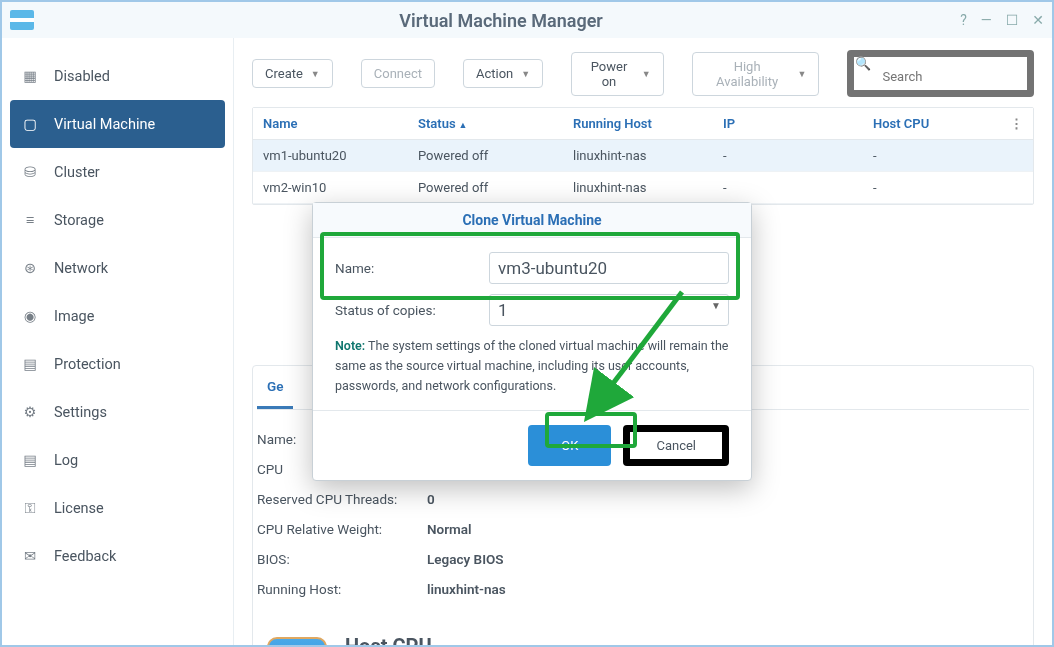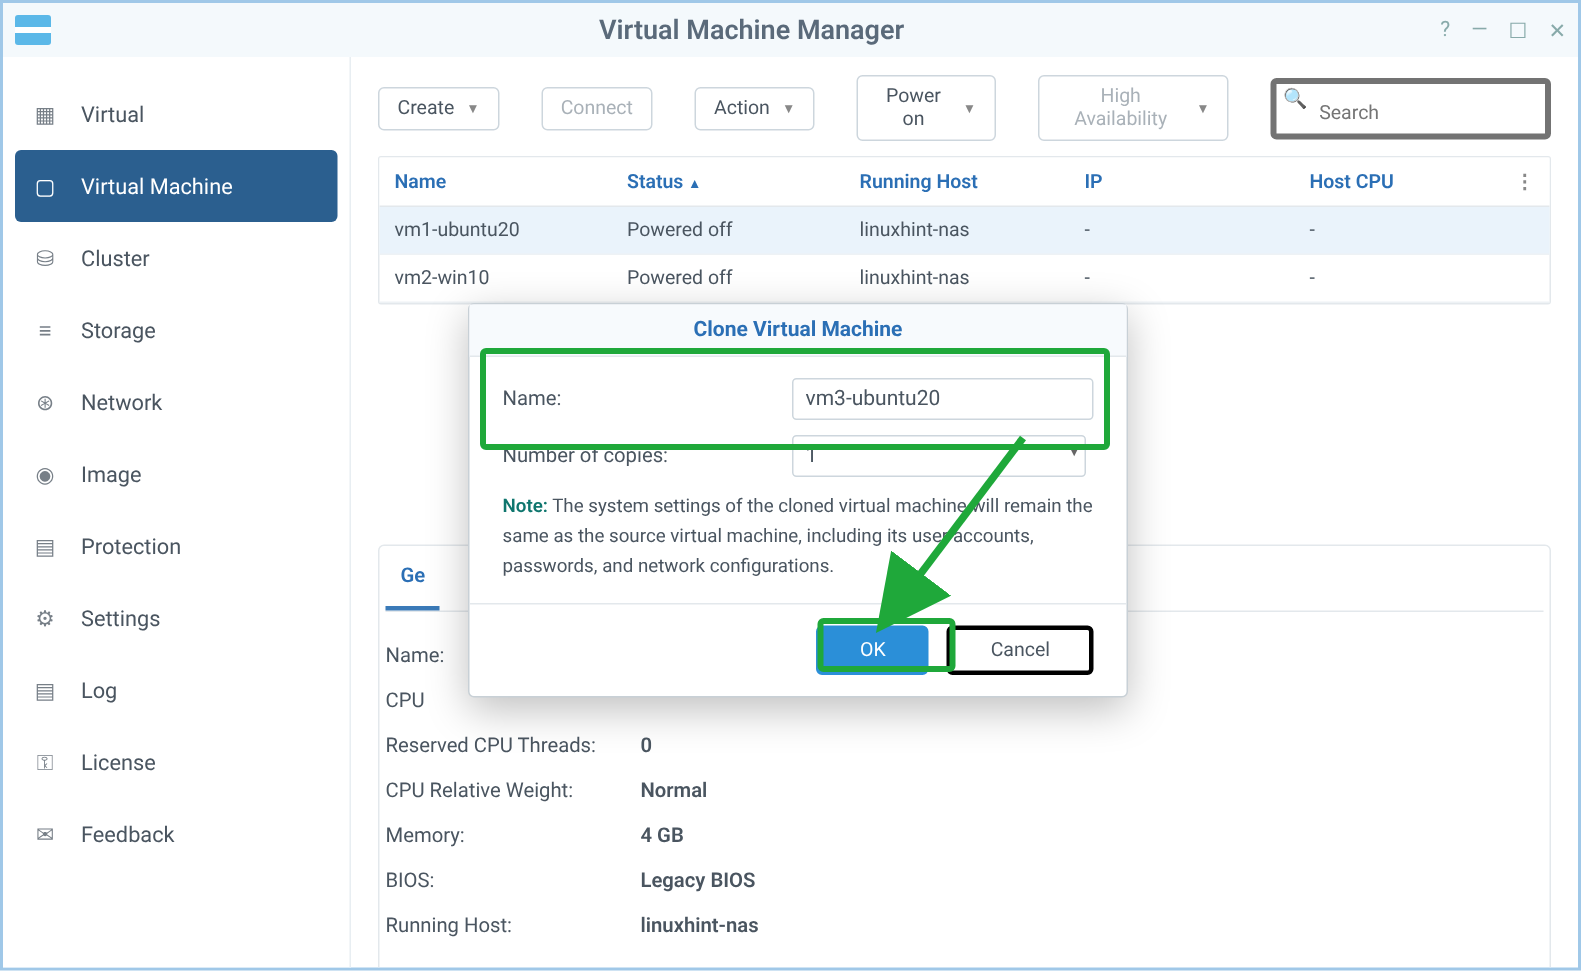--- a/index.html
+++ b/index.html
@@ -21,21 +21,21 @@
 .sb-icon { width: 20px; height: 18px; display: flex; align-items: center; justify-content: center; opacity: .75; }
 .sidebar-item.active .sb-icon { opacity: 1; filter: brightness(5); }
 
 
 .content { flex: 1; padding: 12px 18px; position: relative; overflow: hidden; }
 .toolbar { display: flex; gap: 28px; align-items: center; margin-bottom: 10px; }
 .btn { border: 1px solid #cdd6dd; background: #fff; border-radius: 4px; padding: 6px 12px; font-size: 13px; color: #4a5560; cursor: pointer; display: flex; align-items: center; gap: 6px; }
 .btn.disabled { color: #a9b1b8; cursor: default; }
 .caret { font-size: 9px; color: #888; margin-left: 2px; }
 .search-wrap { margin-left: auto; width: 200px; position: relative; }
-.search-input { width: 100%; border: 4px solid #737373; border-radius: 4px; padding: 12px 8px 6px 28px; font-size: 13px; }
+.search-input { width: 100%; border: 7px solid #737373; border-radius: 4px; padding: 12px 8px 6px 28px; font-size: 13px; }
 .search-ico { position: absolute; left: 8px; top: 6px; color: #888; font-size: 13px; }
 
 
 .table { border: 1px solid #e3e8ec; border-radius: 2px; }
 .thead, .trow { display: flex; align-items: center; font-size: 13px; }
 .thead { background: #fff; color: #2b6fb5; font-weight: 600; border-bottom: 1px solid #e3e8ec; }
 .th, .td { padding: 8px 10px; }
 .c-name { width: 155px; } .c-status { width: 155px; } .c-host { width: 150px; } .c-ip { width: 150px; } .c-cpu { flex: 1; }
 .trow { color: #4a5560; border-bottom: 1px solid #eef2f5; }
 .trow.selected { background: #eaf3fb; }
@@ -59,26 +59,26 @@
 .stat-label { font-size: 20px; font-weight: 700; color: #4a5560; }
 .stat-val { font-size: 19px; font-weight: 700; color: #2b9a4a; }
 .stat-val .unit { font-size: 12px; color: #888; font-weight: 600; }
 .stat-sep { color: #888; font-weight: 400; }
 .stat-bar { height: 7px; background: #e4e8ec; border-radius: 4px; margin-top: 6px; width: 180px; }
 .modal { position: absolute; left: 310px; top: 200px; width: 440px; background: #fff; border: 1px solid #c8d0d6; border-radius: 4px; box-shadow: 0 8px 28px rgba(0,0,0,.25); z-index: 10; }
 .modal-title { text-align: center; font-size: 14px; font-weight: 700; color: #2b6fb5; padding: 9px; background: #f7fafd; border-bottom: 1px solid #e3e8ec; }
 .modal-body { padding: 14px 22px; }
 .form-row { display: flex; align-items: center; margin-bottom: 10px; }
 .form-label { width: 170px; font-size: 13.5px; color: #4a5560; }
-.form-input { flex: 1; border: 1px solid #cdd6dd; border-radius: 3px; padding: 5px 8px; font-size: 14px; color: #4a5560; margin-left: 23px; }
+.form-input { flex: 1; border: 1px solid #cdd6dd; border-radius: 3px; padding: 5px 8px; font-size: 17px; color: #4a5560; }
 .form-select-wrap { flex: 1; position: relative; }
 .note { font-size: 12.5px; color: #4a5560; line-height: 1.6; margin-top: 4px; }
 .note-label { color: #0f766e; font-weight: 600; }
 .modal-footer { display: flex; justify-content: flex-end; gap: 12px; padding: 14px 22px; border-top: 1px solid #e3e8ec; }
-.mbtn { border: 3px solid #000000; background: #fff; border-radius: 4px; padding: 6px 26px; font-size: 13px; cursor: pointer; color: #4a5560; }
+.mbtn { border: 7px solid #000000; background: #fff; border-radius: 4px; padding: 6px 26px; font-size: 13px; cursor: pointer; color: #4a5560; }
 .mbtn.primary { background: #2b8fd8; color: #fff; border-color: #2b8fd8; }
 
 
 .hl { position: absolute; border: 4px solid #1fa83a; border-radius: 4px; pointer-events: none; z-index: 20; }
 .hl1 { left: 318px; top: 230px; width: 420px; height: 68px; }
 .hl2 { left: 543px; top: 410px; width: 92px; height: 36px; }
 
 svg.arrow { position: absolute; z-index: 19; pointer-events: none; }
 </style>
 </head>
@@ -93,21 +93,21 @@
     <span class="win-btn">☐</span>
     <span class="win-btn">✕</span>
   </div>
 </div>
 
 <div class="main">
 
   <div class="sidebar">
     <div class="sidebar-item">
       <span class="sb-icon">▦</span>
-      <span>Virtual</span>
+      <span>Disabled</span>
     </div>
     <div class="sidebar-item active">
       <span class="sb-icon">▢</span>
       <span>Virtual Machine</span>
     </div>
     <div class="sidebar-item">
       <span class="sb-icon">⛁</span>
       <span>Cluster</span>
     </div>
     <div class="sidebar-item">
@@ -210,24 +210,20 @@
           </div>
         <div class="prop">
             <span class="prop-k">Reserved CPU Threads:</span>
             <span class="prop-v">0</span>
           </div>
         <div class="prop">
             <span class="prop-k">CPU Relative Weight:</span>
             <span class="prop-v">Normal</span>
           </div>
         <div class="prop">
-            <span class="prop-k">Memory:</span>
-            <span class="prop-v">4 GB</span>
-          </div>
-        <div class="prop">
             <span class="prop-k">BIOS:</span>
             <span class="prop-v">Legacy BIOS</span>
           </div>
         <div class="prop">
             <span class="prop-k">Running Host:</span>
             <span class="prop-v">linuxhint-nas</span>
           </div>
       </div>
 
       <div class="detail-right">
@@ -246,21 +242,21 @@
 </div>
 
 <div class="modal">
   <div class="modal-title">Clone Virtual Machine</div>
   <div class="modal-body">
     <div class="form-row">
       <div class="form-label">Name:</div>
       <input class="form-input" value="vm3-ubuntu20" style="">
     </div>
     <div class="form-row">
-      <div class="form-label">Number of copies:</div>
+      <div class="form-label">Status of copies:</div>
       <div class="form-select-wrap">
         <input class="form-input" value="1" style="">
         <span style="position:absolute;right:8px;top:6px;font-size:10px;color:#666">▼</span>
       </div>
     </div>
     <div class="note">
       <span class="note-label">Note:</span>
       <span>The system settings of the cloned virtual machine will remain the same as the source virtual machine, including its user accounts, passwords, and network configurations.</span>
     </div>
   </div>

